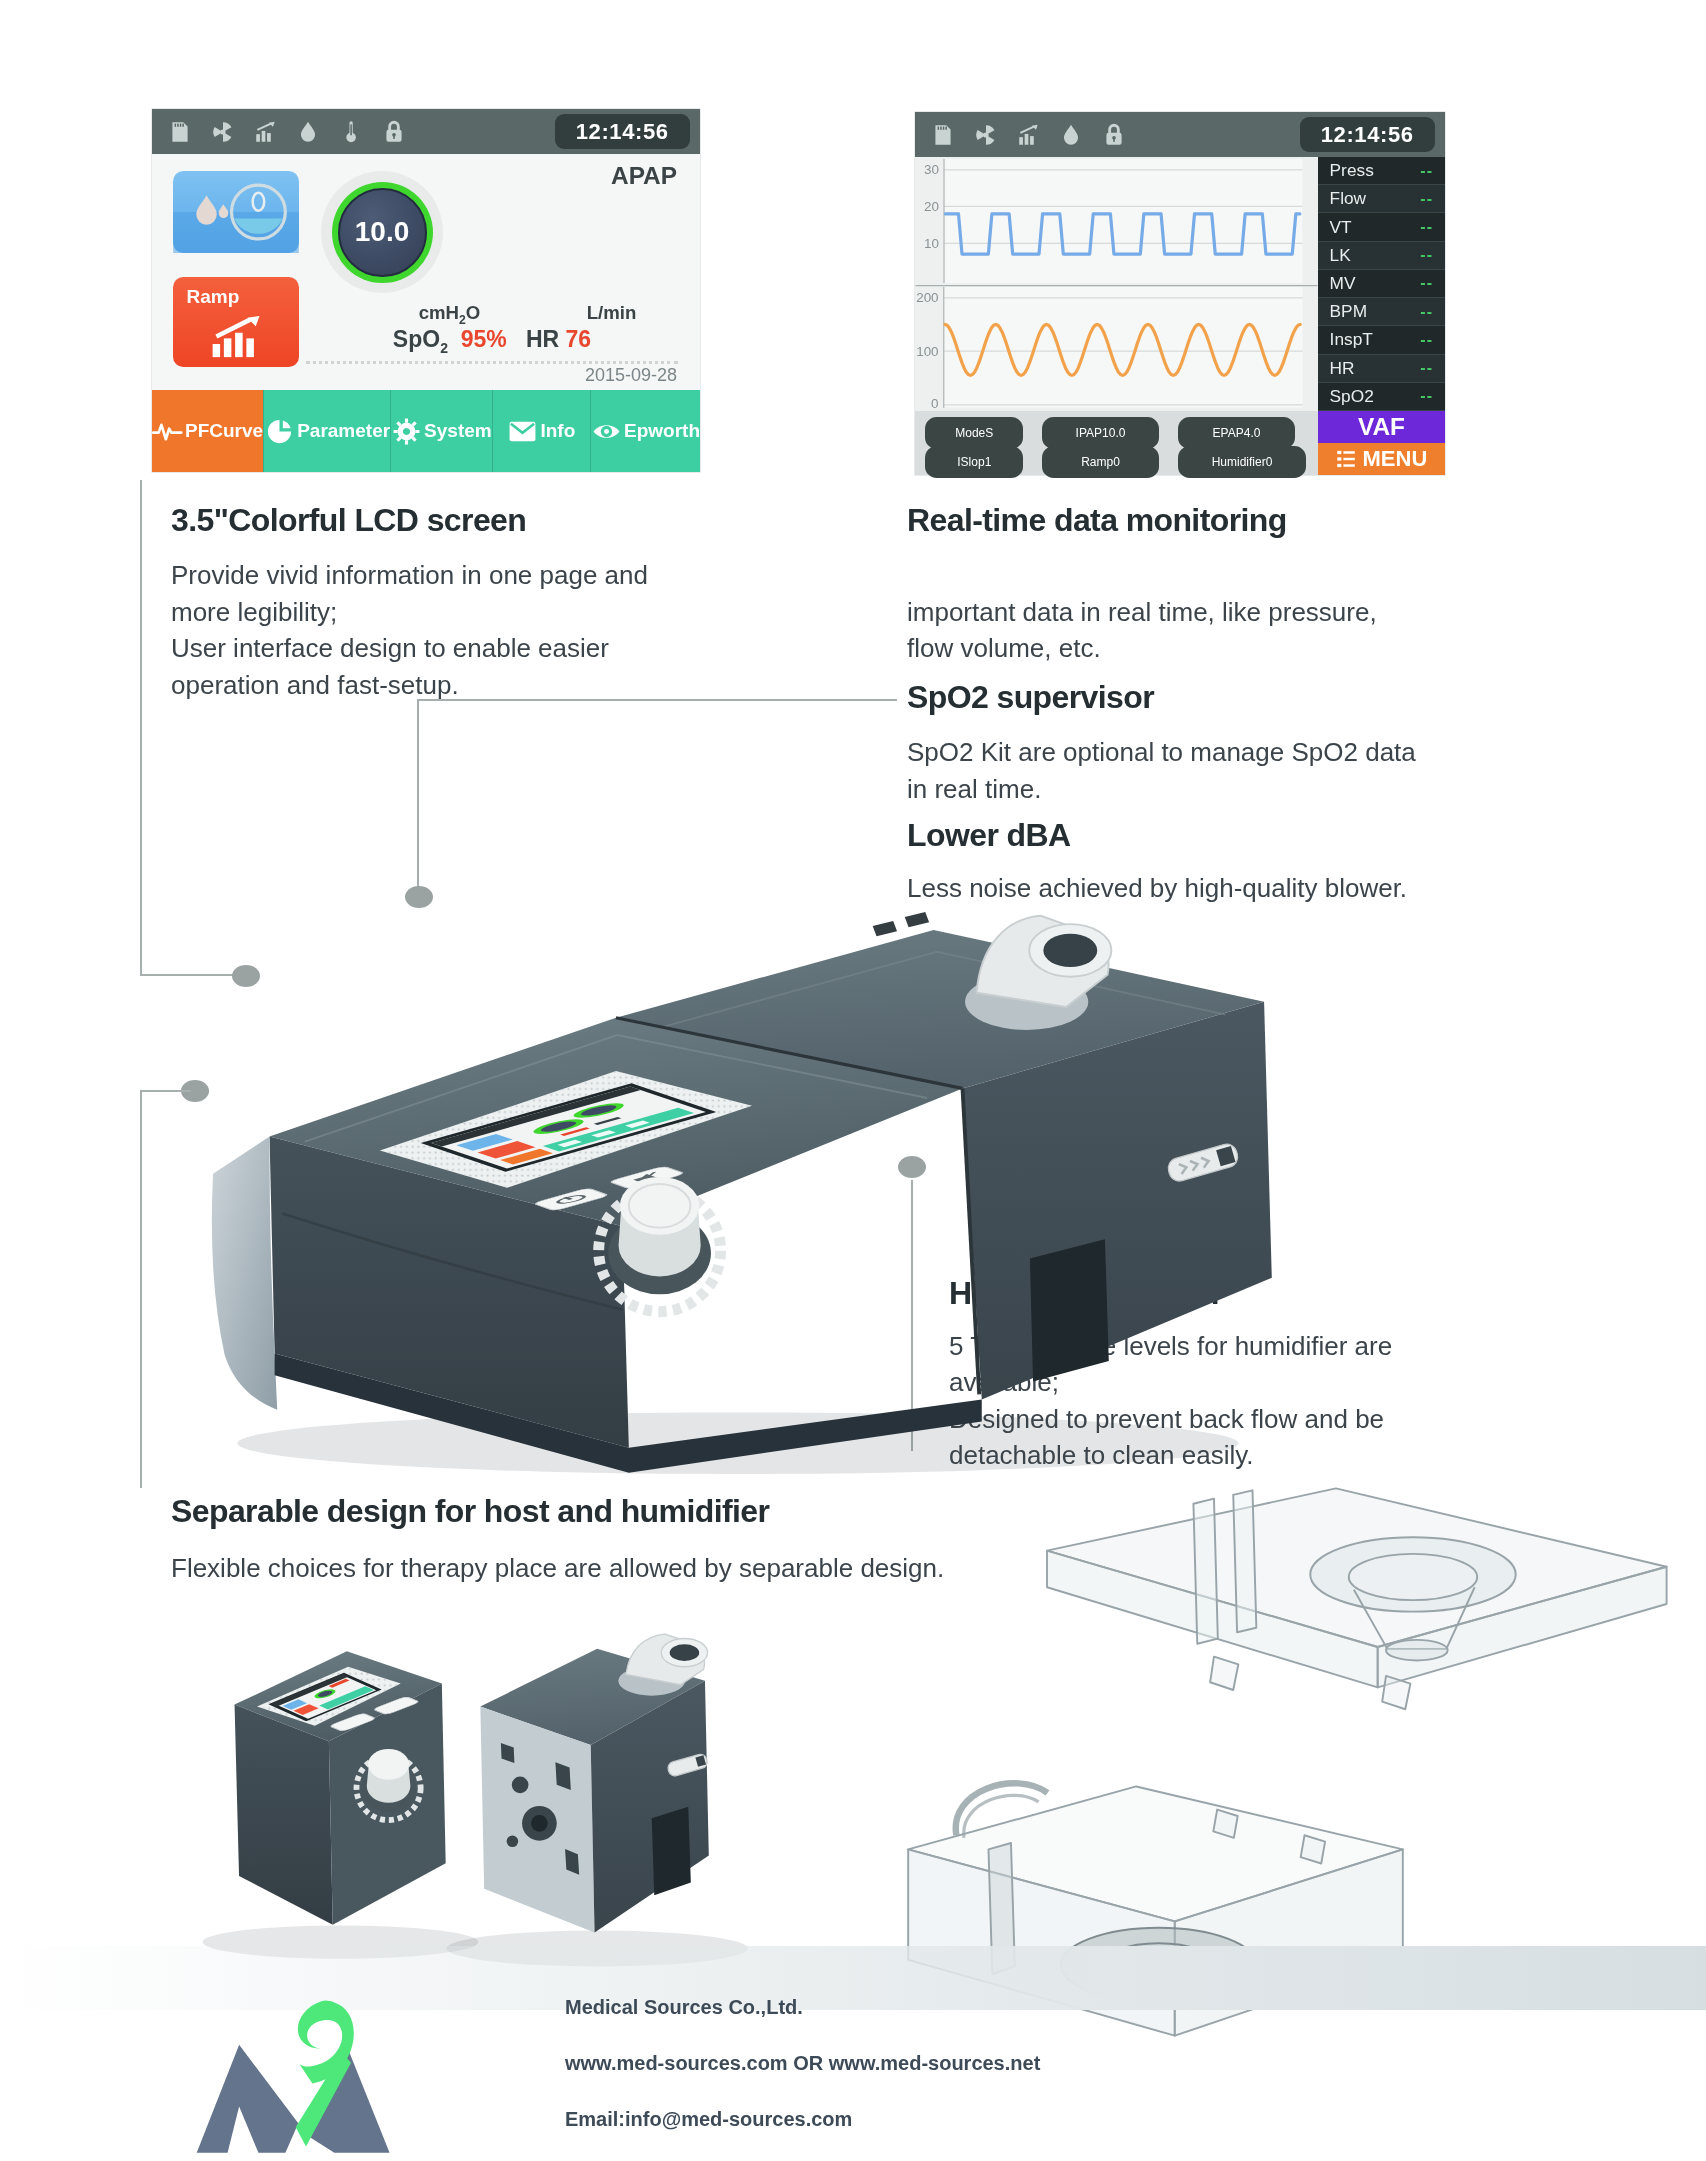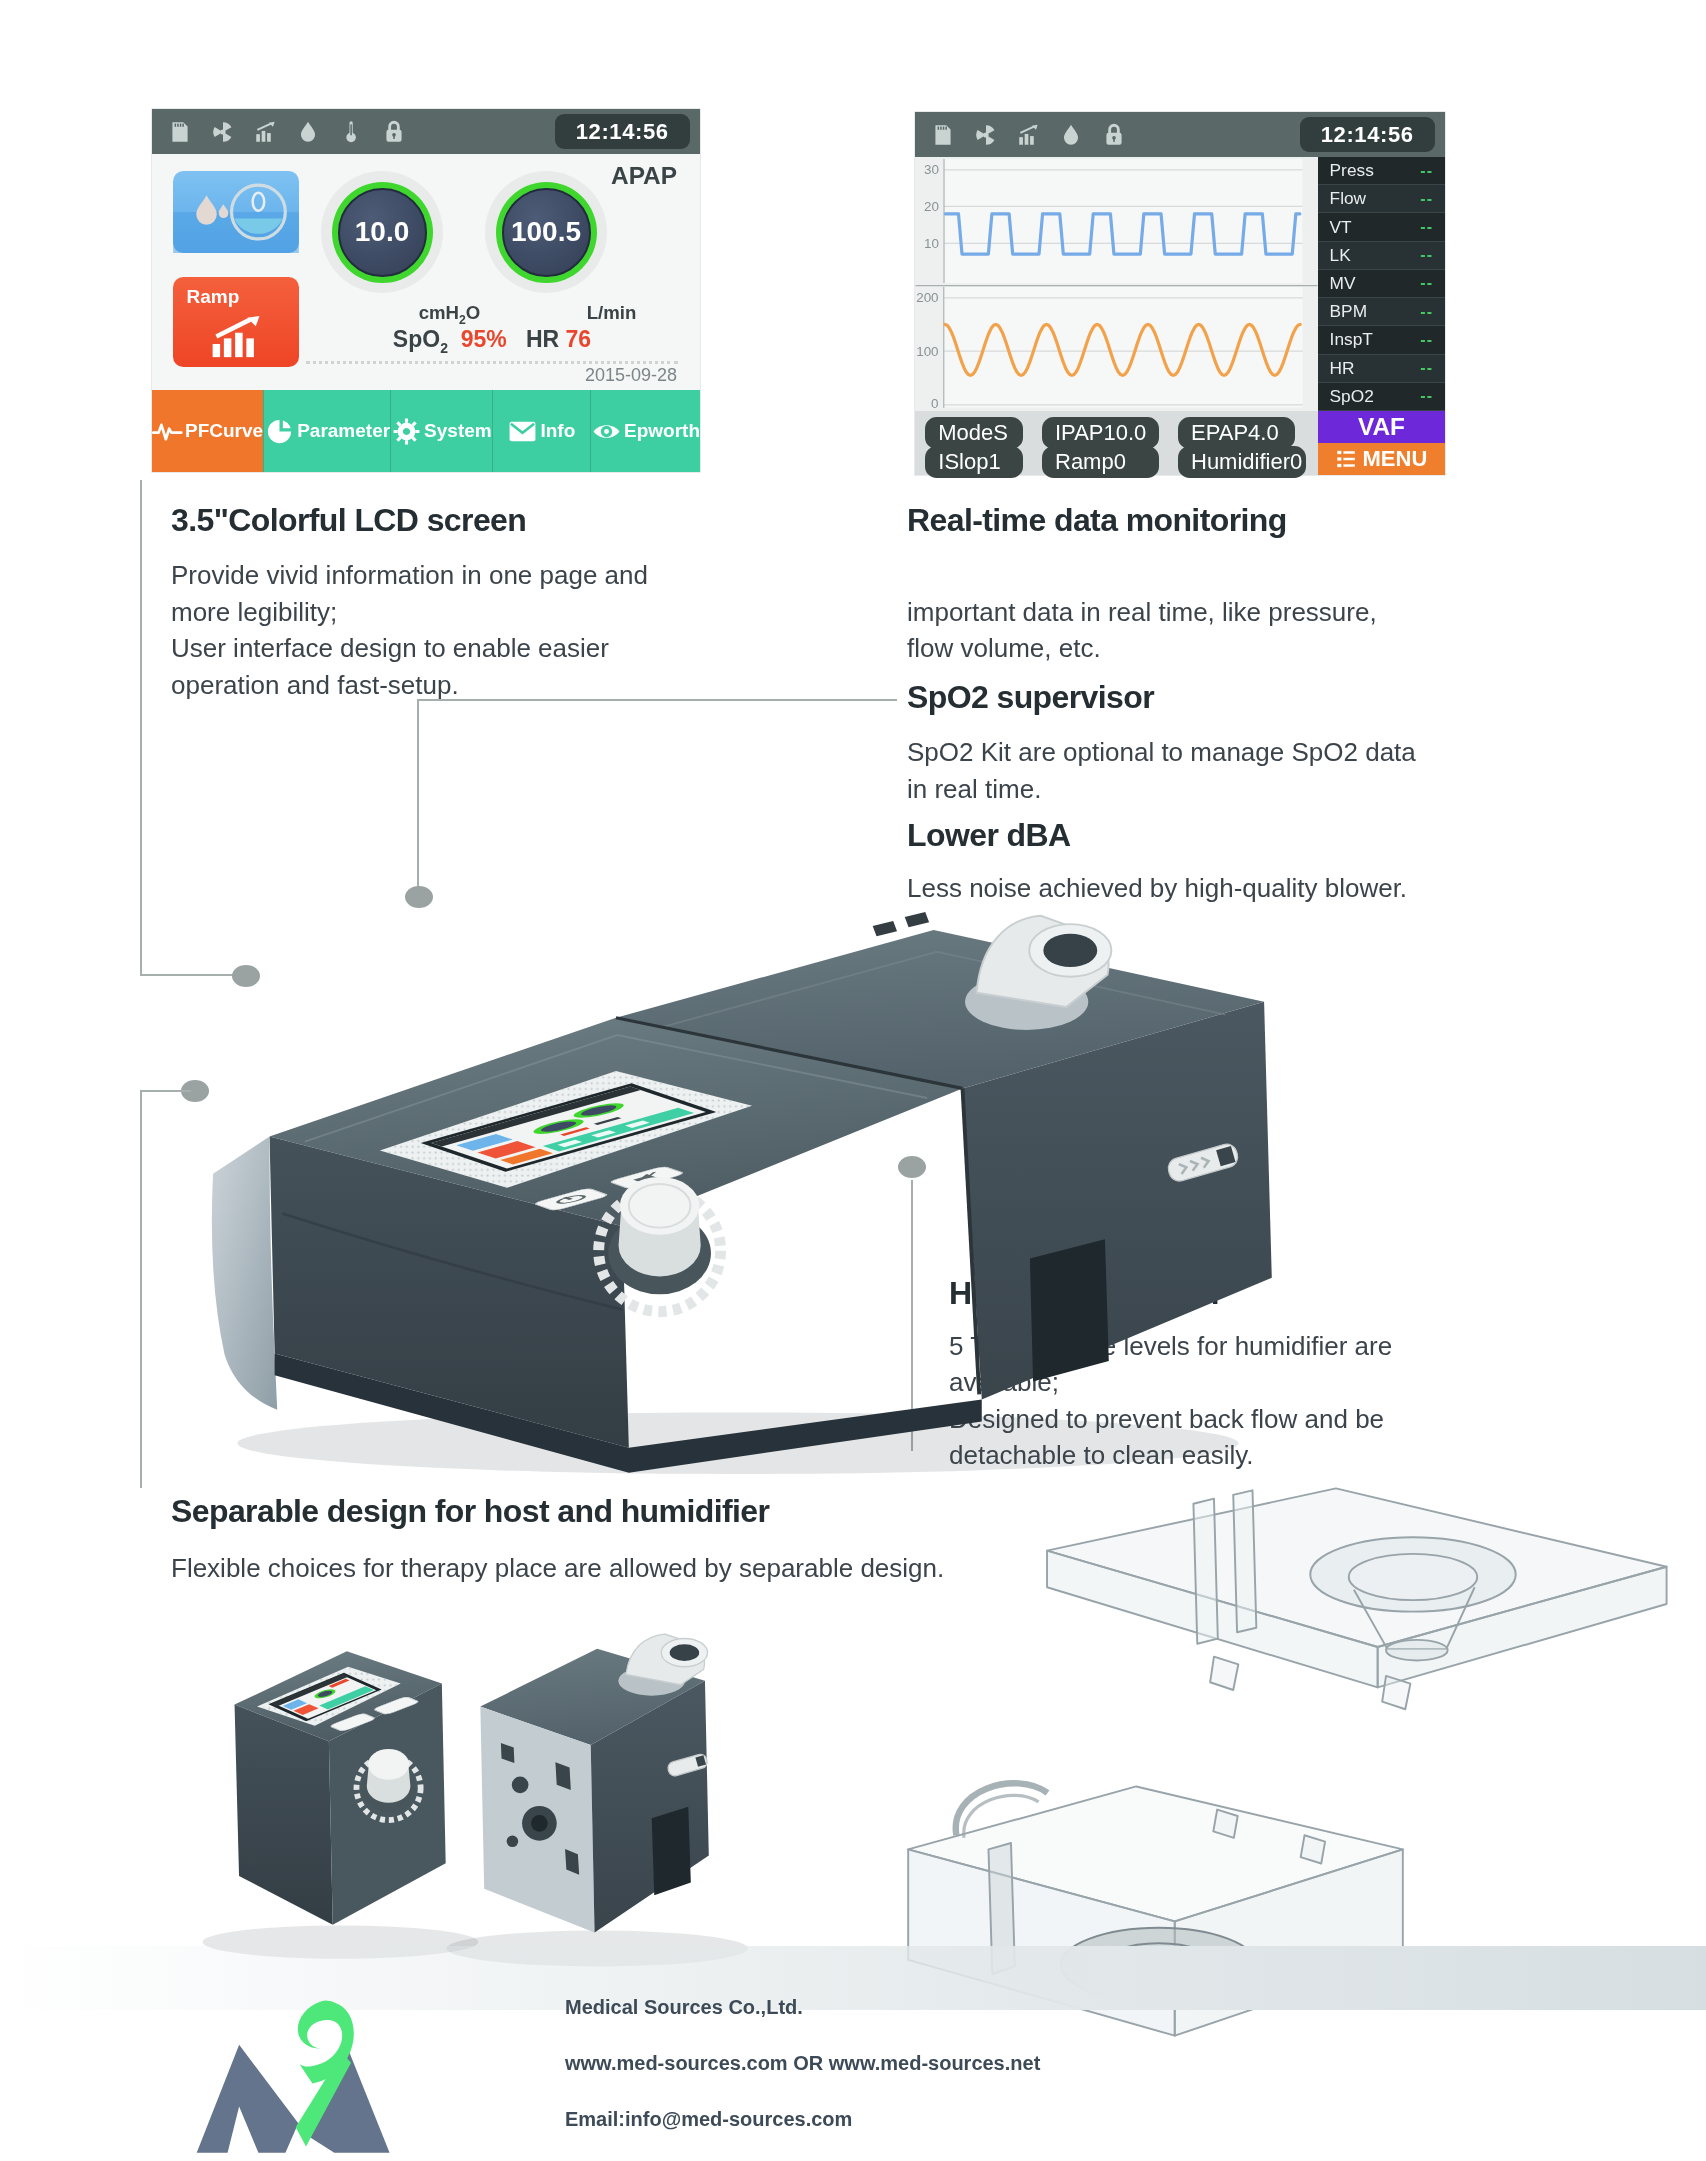--- a/index.html
+++ b/index.html
@@ -61,21 +61,21 @@
   .mrow:nth-child(even){background:#283133;}
   .mrow .ml{color:#e9eded;font-size:17.3px;}
   .mrow .mv{color:#44c865;font-size:16px;font-weight:bold;letter-spacing:1.3px;}
   .vaf-btn{position:absolute;right:0;top:299px;width:127px;height:32px;background:#6d28d9;
            color:#fff;font-size:24.4px;font-weight:bold;display:flex;align-items:center;justify-content:center;cursor:pointer;}
   .menu-btn{position:absolute;right:0;top:331px;width:127px;height:32px;background:#ef7f2d;
             color:#fff;font-size:22px;font-weight:bold;display:flex;align-items:center;justify-content:center;gap:6.4px;cursor:pointer;}
   .menu-btn svg{width:20.5px;height:18px;}
   .params{position:absolute;left:0;top:299px;width:403px;height:64px;background:#d9dddd;}
   .pill{position:absolute;height:23px;border-radius:11.6px;background:#3a4544;color:#fff;
-        font-size:22px;display:flex;align-items:center;justify-content:flex-start;
+        font-size:12px;display:flex;align-items:center;justify-content:center;
         padding:16px 13px;box-sizing:border-box;}
   .ticktext{font-size:21px;fill:#8a9294;font-family:"Liberation Sans",sans-serif;}
 
   
   .h1{position:absolute;font-size:32px;font-weight:bold;color:#252e33;letter-spacing:-0.6px;white-space:nowrap;}
   .body-line{position:absolute;font-size:26px;color:#3c444b;white-space:nowrap;}
 
   
   .lead{position:absolute;background:#a7aeae;}
   .dotpt{position:absolute;width:28px;height:22px;border-radius:50%;background:#9aa2a2;}
@@ -233,25 +233,20 @@
             <rect x="20" y="13" width="4" height="10"></rect>
           </g>
         <path d="M4 12 L22 3" stroke="#fff" stroke-width="2.4" fill="none"></path>
         <polygon fill="#fff" points="27,1 20.5,2 25,6.5"></polygon>
       </svg>
     </div>
 
     <div id="gauge1" class="gauge">
       <div class="ring">
           <div class="core">10.0</div>
-        </div>
-    </div>
-    <div id="gauge2" class="gauge">
-      <div class="ring">
-          <div class="core">100.5</div>
         </div>
     </div>
     <div id="unit1" class="unit">
       <span>cmH</span><sub>2</sub><span>O</span>
     </div>
     <div id="unit2" class="unit">L/min</div>
 
     <div class="vitals">
       <span>SpO</span><sub>2</sub>&nbsp;
       <span class="red">95%</span>&nbsp;&nbsp;

